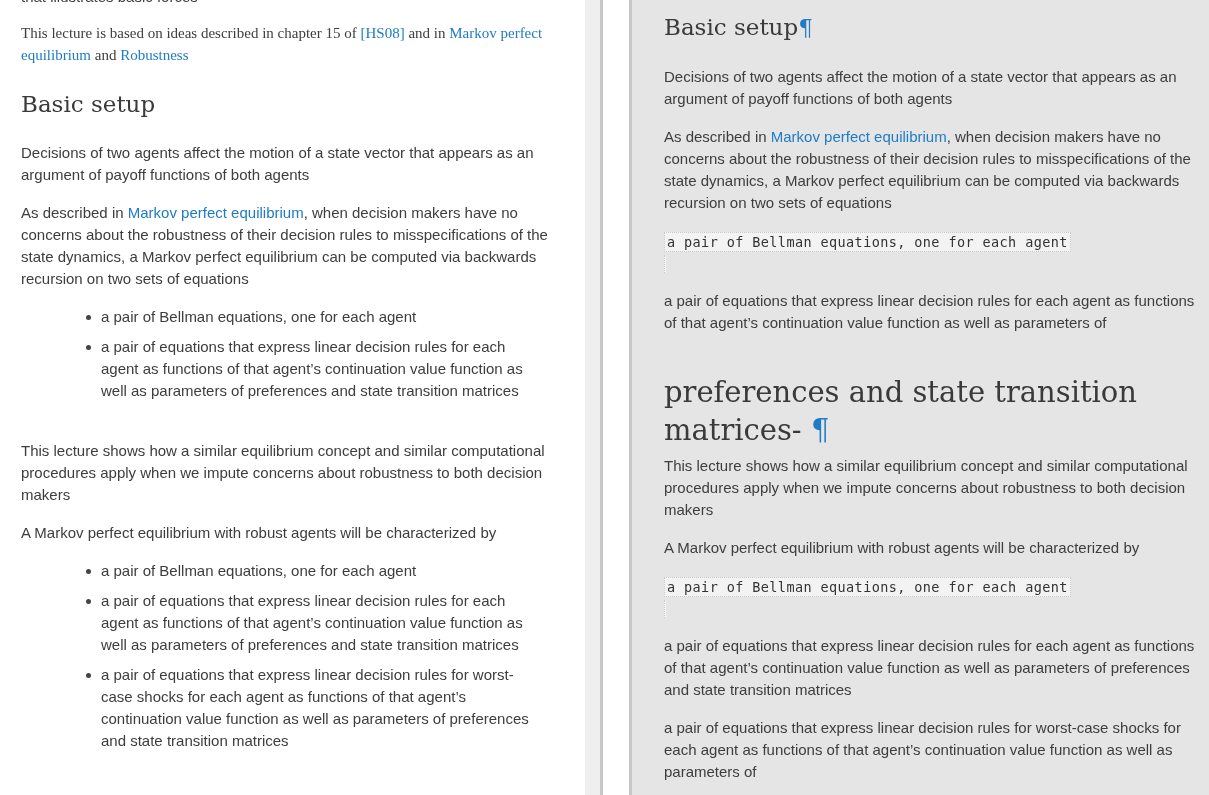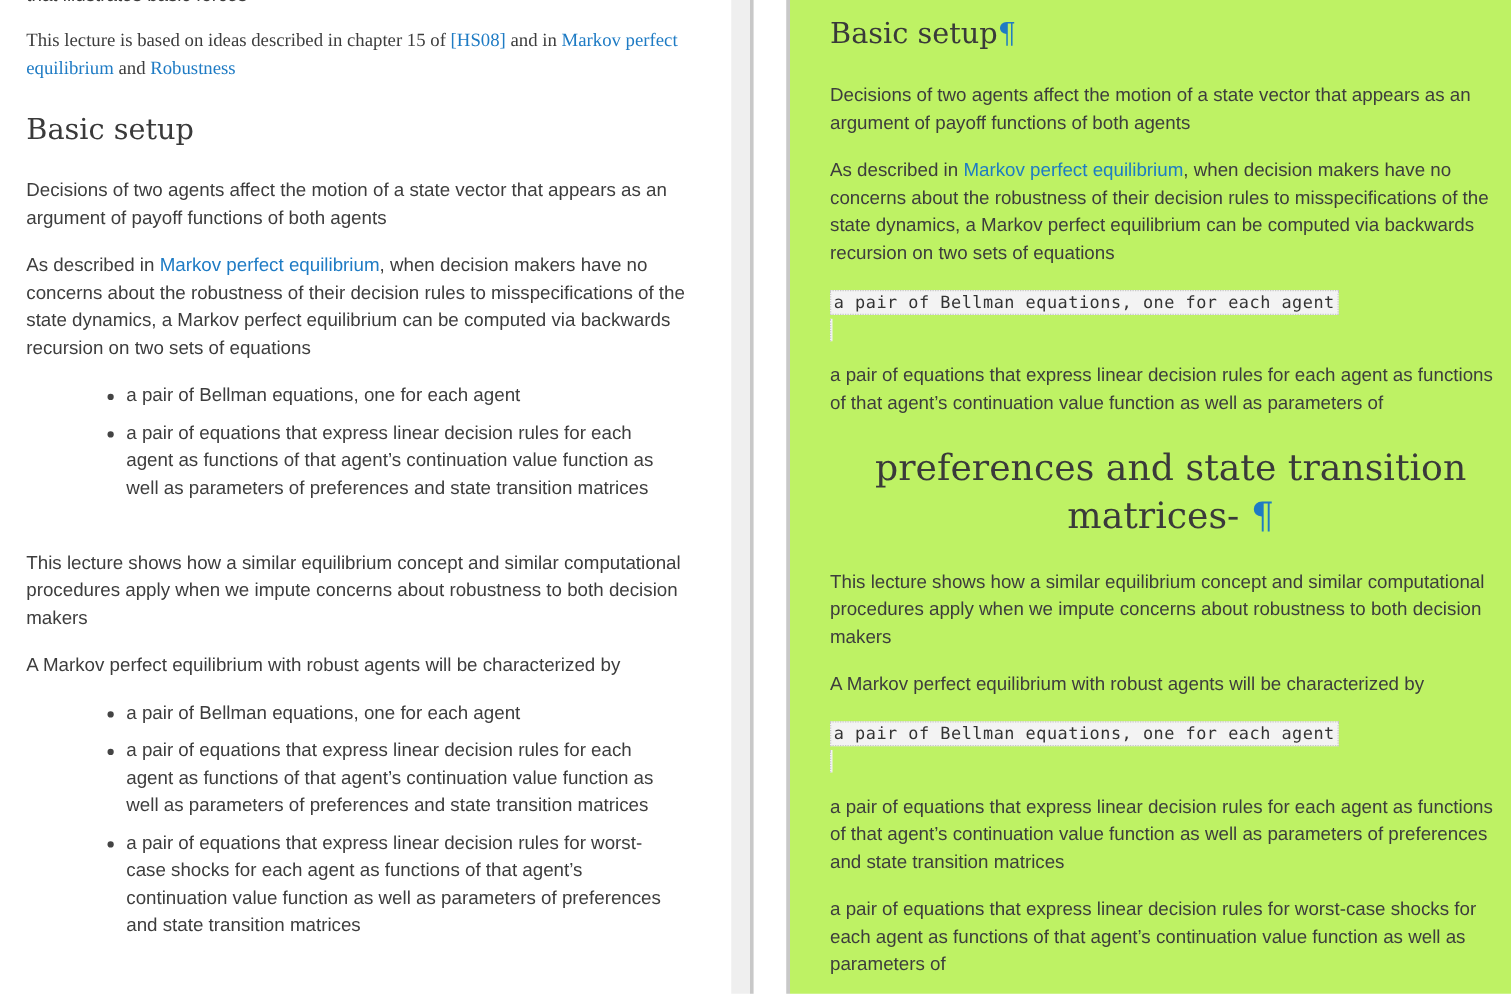--- a/index.html
+++ b/index.html
@@ -7,21 +7,21 @@
     width: 1209px; height: 795px; overflow: hidden; background: #fff;
     font-family: "Liberation Sans", sans-serif; color: #333;
     position: relative;
   }
   .pane { position: absolute; top: 0; bottom: 0; overflow: hidden; }
   #left-pane { left: 0; width: 585px; background: #fff; }
   #gutter { position: absolute; left: 585px; width: 15px; top: 0; bottom: 0; background: #efefef; }
   #divider-1 { position: absolute; left: 600px; width: 3px; top: 0; bottom: 0; background: #c8c8c8; }
   #mid-gap { position: absolute; left: 603px; width: 26px; top: 0; bottom: 0; background: #fff; }
   #divider-2 { position: absolute; left: 629px; width: 3px; top: 0; bottom: 0; background: #c8c8c8; }
-  #right-pane { left: 632px; right: 0; background: #bef264; }
+  #right-pane { left: 632px; right: 0; background: #e5e5e5; }
 
   .content { position: absolute; left: 21px; width: 540px; font-size: 15px; line-height: 22px; color: #3d3d3d; }
   #right-pane .content { left: 32px; width: 545px; }
 
   p { margin: 0; }
   a, .link { color: #1e7bc4; text-decoration: none; }
   h2.serif { font-family: "DejaVu Serif", serif; font-weight: normal; color: #3a3a3a; margin: 0; }
   .pilcrow { color: #1e7bc4; }
   ul.bullets { margin: 0; padding-left: 80px; list-style: none; }
   ul.bullets li { position: relative; padding-left: 0; margin: 0; }
@@ -88,21 +88,21 @@
       <span>As described in </span><a href="#">Markov perfect equilibrium</a><span>, when decision makers have no concerns about the robustness of their decision rules to misspecifications of the state dynamics, a Markov perfect equilibrium can be computed via backwards recursion on two sets of equations</span>
     </p>
 
     <div class="abs" style="top:231px;">
       <span class="code-line">a pair of Bellman equations, one for each agent</span>
       <div class="code-stub"></div>
     </div>
 
     <p class="abs" style="top:290px;">a pair of equations that express linear decision rules for each agent as functions of that agent’s continuation value function as well as parameters of</p>
 
-    <h2 class="serif abs" style="top:355px; font-size:29px; line-height:38px;text-align:center;">
+    <h2 class="serif abs" style="top:373px; font-size:29px; line-height:38px;">
       <span>preferences and state transition matrices-</span> <a href="#" class="pilcrow">¶</a>
     </h2>
 
     <p class="abs" style="top:455px;">This lecture shows how a similar equilibrium concept and similar computational procedures apply when we impute concerns about robustness to both decision makers</p>
 
     <p class="abs" style="top:537px;">A Markov perfect equilibrium with robust agents will be characterized by</p>
 
     <div class="abs" style="top:576px;">
       <span class="code-line">a pair of Bellman equations, one for each agent</span>
       <div class="code-stub"></div>

